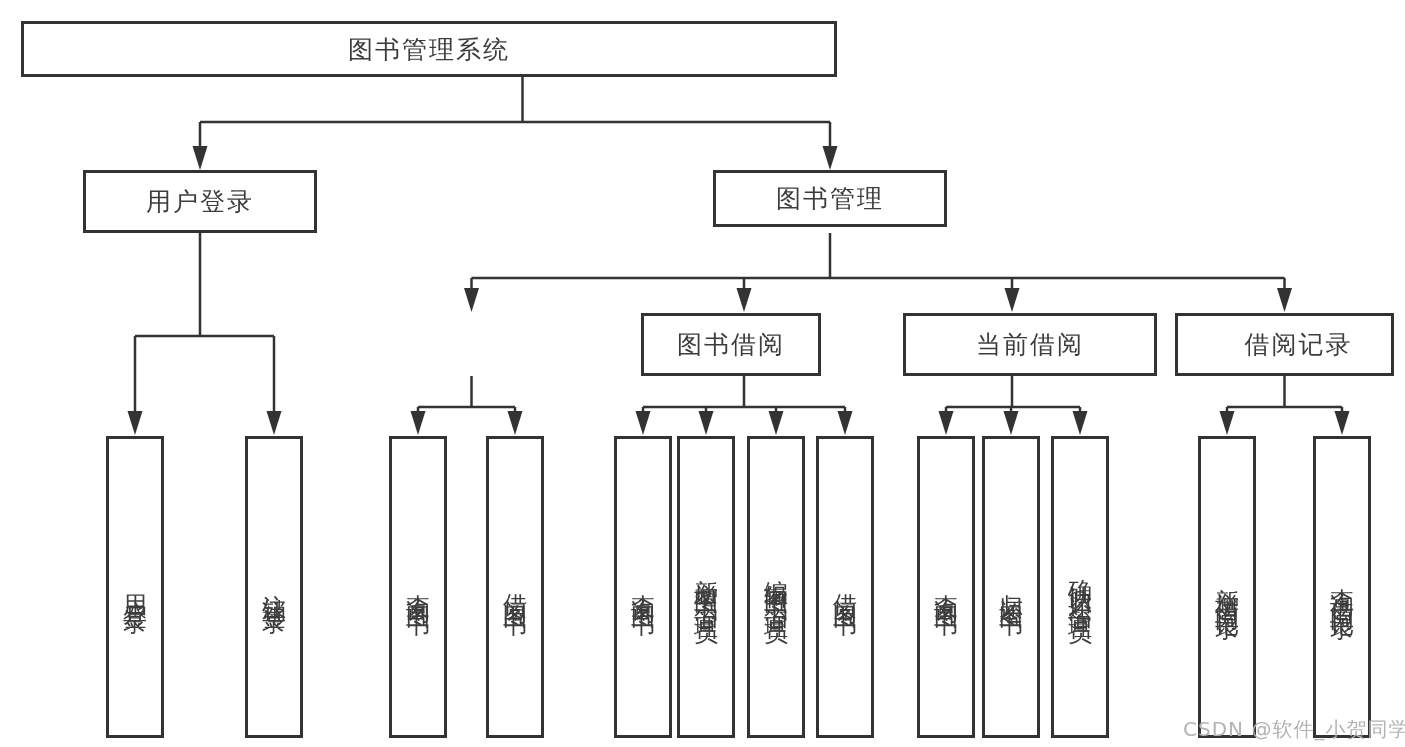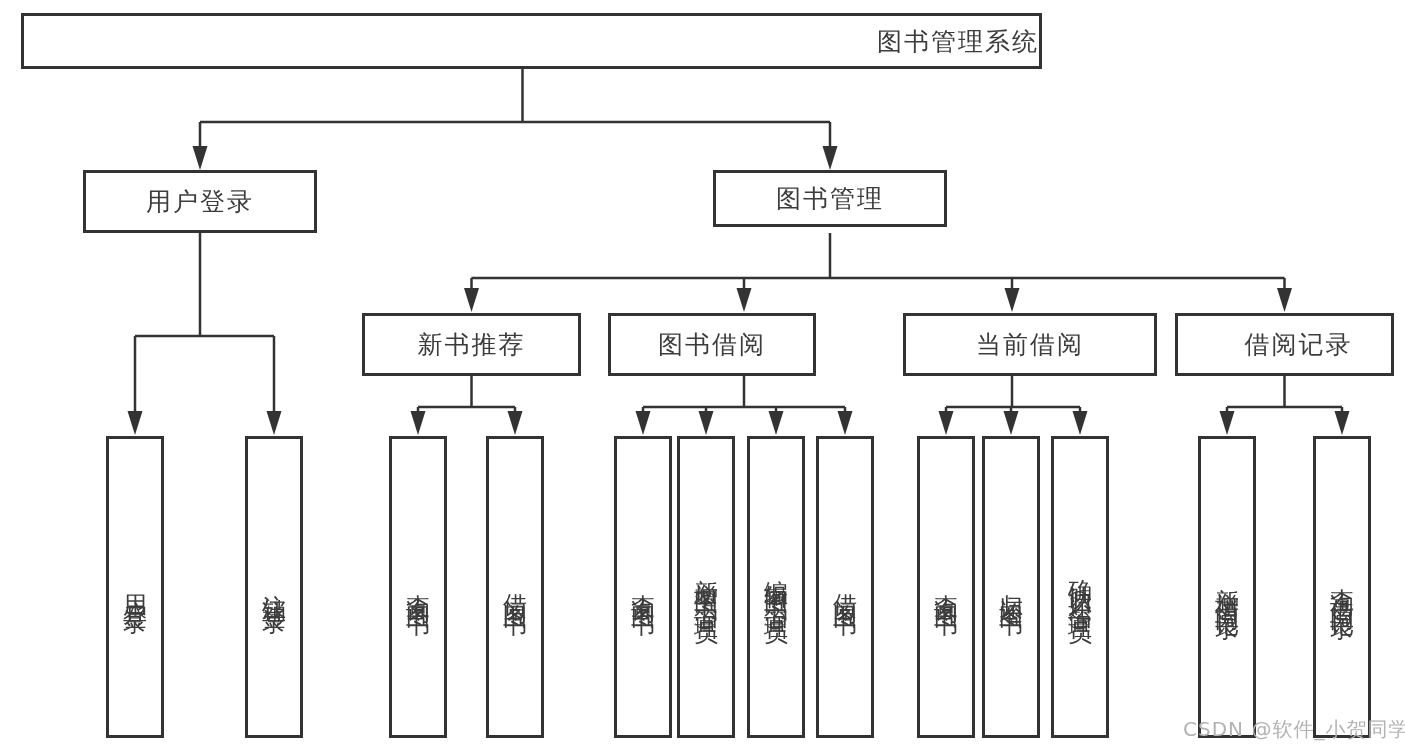--- a/index.html
+++ b/index.html
@@ -20,26 +20,26 @@
     border:3px solid #333333;
     color:#3c3c3c;
     display:flex;
     align-items:center;
     justify-content:center;
     font-size:25px;
     letter-spacing:2px;
     z-index:2;
     line-height:1;
   }
-  .root  { left:21px;  top:13px;  width:1021px; height:56px;justify-content:flex-end; }
+  .root  { left:21px;  top:21px;  width:816px; height:56px; }
   .lv2a  { left:83px;  top:170px; width:234px;  height:63px; }
   .lv2b  { left:713px; top:170px; width:234px;  height:57px; }
   .lv3   { top:313px; height:63px; }
   .lv3a  { left:362px;  width:219px; }
-  .lv3b  { left:608px;  width:208px; }
+  .lv3b  { left:641px;  width:180px; }
   .lv3c  { left:903px;  width:254px; }
   .lv3d  { left:1175px; width:219px;padding-left:28px; }
   .leaf  { top:436px; height:302px; width:58px; }
   .leaf .vtext {
     writing-mode:vertical-rl;
     text-orientation:mixed;
     font-size:24px;
     letter-spacing:6px;
     line-height:1;
     white-space:nowrap;
@@ -125,23 +125,20 @@
     <span>图书管理系统</span>
   </div>
 
   <div class="node lv2a">
     <span>用户登录</span>
   </div>
   <div class="node lv2b">
     <span>图书管理</span>
   </div>
 
-  <div class="node lv3 lv3a">
-    <span>新书推荐</span>
-  </div>
   <div class="node lv3 lv3b">
     <span>图书借阅</span>
   </div>
   <div class="node lv3 lv3c">
     <span>当前借阅</span>
   </div>
   <div class="node lv3 lv3d">
     <span>借阅记录</span>
   </div>
 

